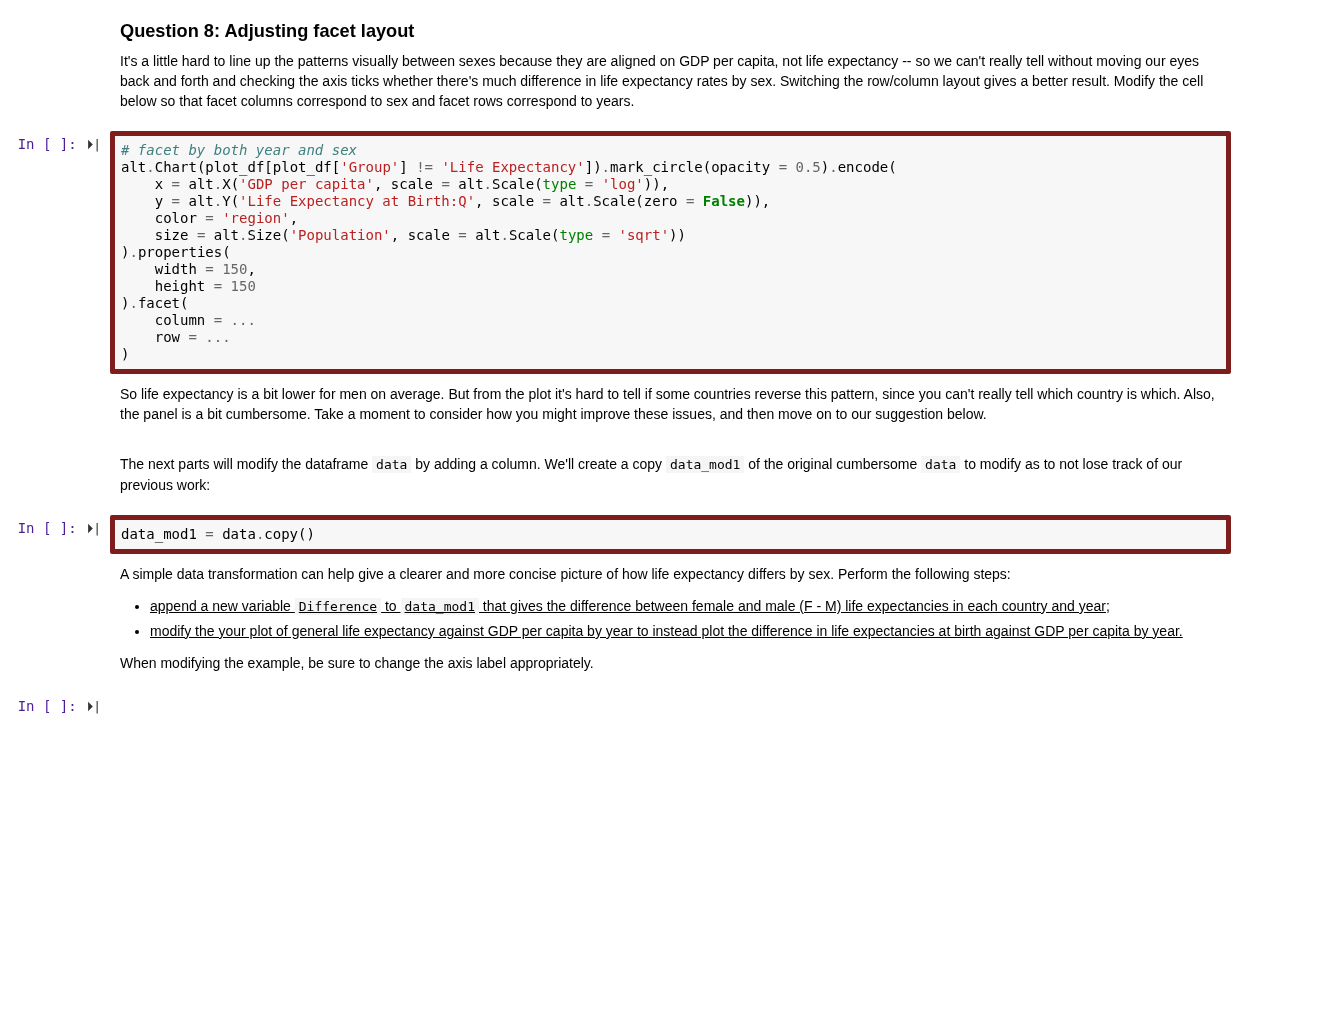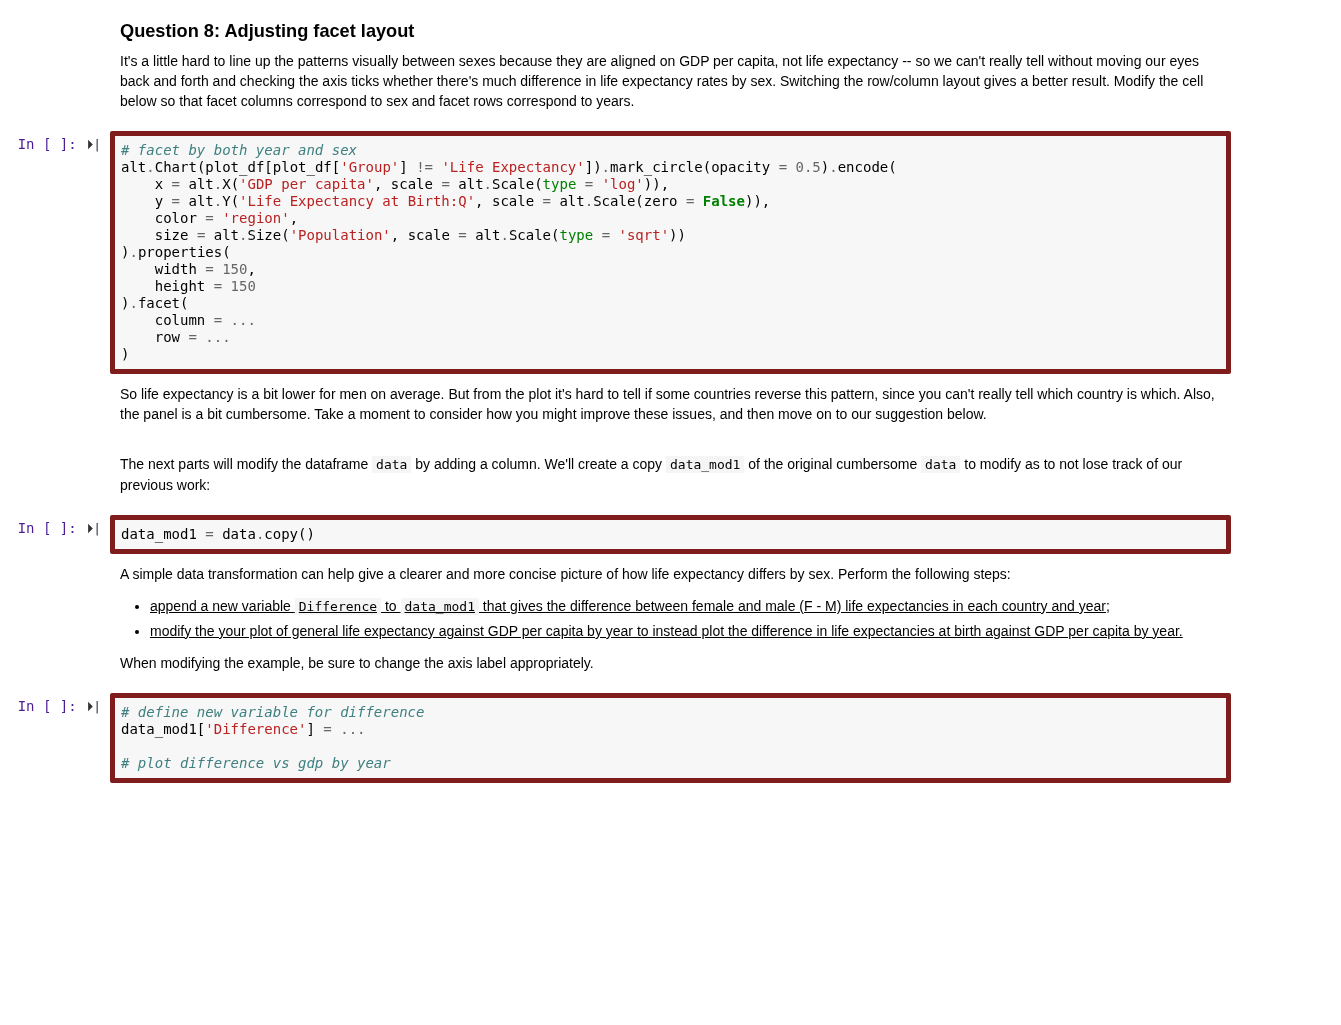--- a/index.html
+++ b/index.html
@@ -158,21 +158,15 @@
       </ul>
       <p>When modifying the example, be sure to change the axis label appropriately.</p>
     </div>
   </div>
 
   <div class="cell">
     <div class="prompt-area">
       <span class="in-label">In [ ]:</span>
       <span class="run-btn">⏵|</span>
     </div>
-    <div class="content-area">
-      <div class="code-input"><span class="c-comment"># define new variable for difference</span>
-<span>data_mod1</span><span>[</span><span class="c-str">'Difference'</span><span>]</span> <span class="c-punc">=</span> <span class="c-punc">...</span>
-
-<span class="c-comment"># plot difference vs gdp by year</span></div>
-    </div>
   </div>
 
 </div>
 
 </body></html>

